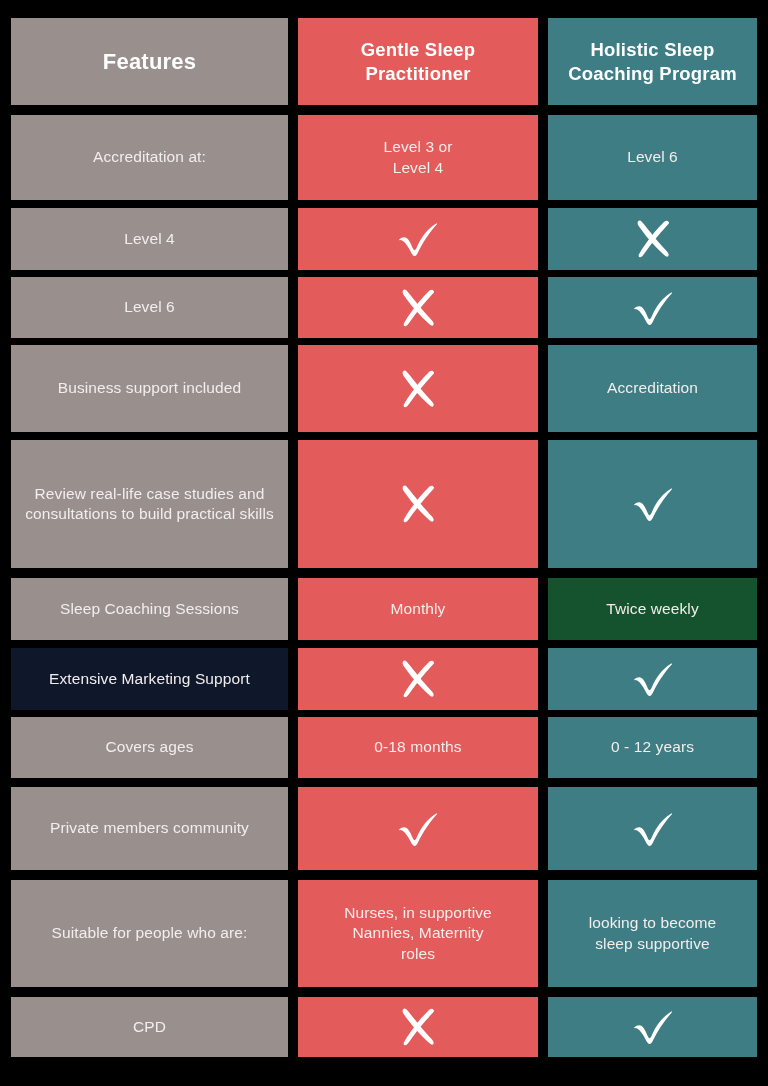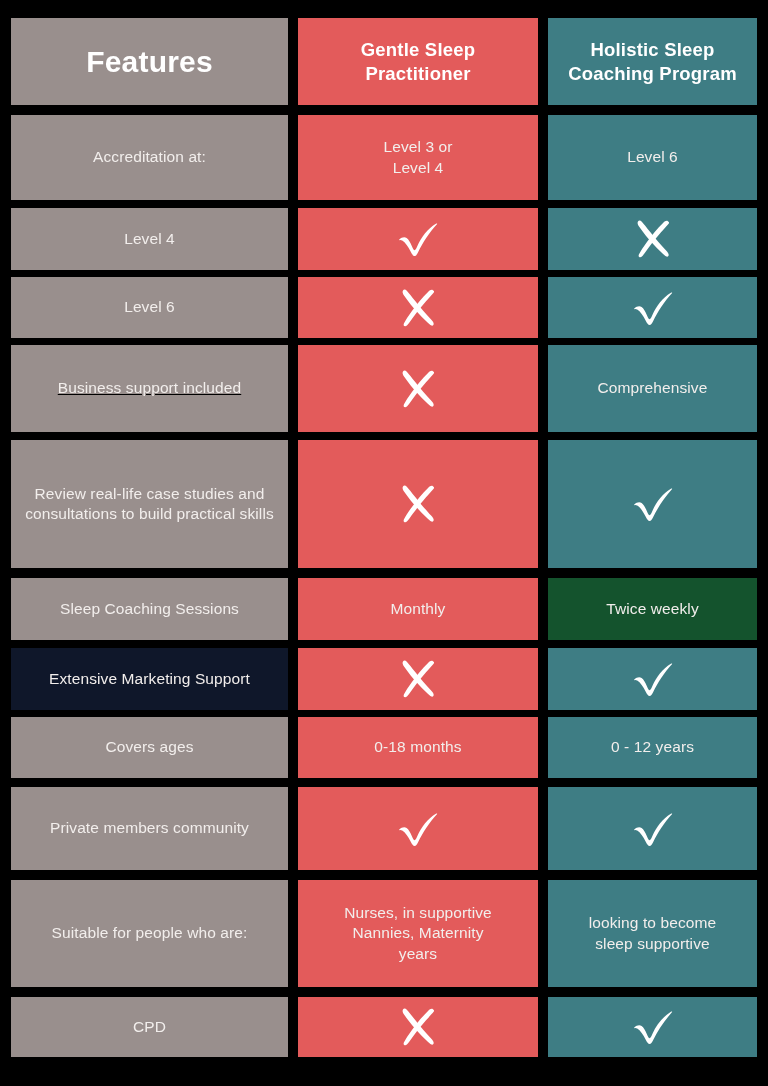--- a/index.html
+++ b/index.html
@@ -71,21 +71,21 @@
 
   
   .header-row .cell {
     font-weight: bold;
     font-size: 18.5px;
     color: #ffffff;
     line-height: 1.25;
     letter-spacing: 0.2px;
   }
   .header-row .col-feature .cell-inner {
-    font-size: 30px;
+    font-size: 22px;
   }
 
   .cell-inner {
     width: 100%;
   }
 
   .mark {
     display: block;
     margin: 0 auto;
   }
@@ -192,39 +192,39 @@
         <div class="cell" style="width: 100%; height: 100%;">
           <span class="mark">
             <svg width="46" height="40" viewBox="0 0 46 40">
               <path d="M4.2 20.5 C6.6 18.4 9.4 17.6 11.6 19.0 C13.6 20.3 15.3 23.6 16.9 27.2 C18.0 29.6 18.8 31.2 19.6 31.2 C20.5 31.2 21.3 29.4 22.6 26.5 C26.2 18.4 32.4 10.0 40.9 4.8 C42.0 4.1 42.6 4.6 41.7 5.6 C34.5 13.6 27.6 23.8 23.2 33.1 C21.9 35.9 20.9 37.0 19.6 37.0 C18.1 37.0 17.1 35.6 15.6 32.6 C13.3 27.9 10.3 23.4 7.2 21.6 C5.9 20.9 4.9 20.9 4.2 21.4 Z" fill="#ffffff"></path>
             </svg>
           </span>
         </div>
       </div>
     </div>
     <div class="table-row" style="top: 345px; height: 87px;">
-      <div class="col-feature" style="background: rgb(153, 143, 141); text-decoration: underline;">
+      <div class="col-feature" style="background: rgb(153, 143, 141);">
         <div class="cell" style="width: 100%; height: 100%;">
           <div class="cell-inner">Business support included</div>
         </div>
       </div>
       <div class="col-a" style="background: rgb(227, 91, 91);">
         <div class="cell" style="width: 100%; height: 100%;">
           <span class="mark">
             <svg width="42" height="44" viewBox="0 0 42 44">
               <path d="M6.0 4.5 C5.2 5.8 5.6 7.4 7.2 9.8 C11.0 15.4 16.4 22.0 21.6 27.6 C26.0 32.4 30.2 36.6 33.4 38.9 C35.1 40.1 36.2 40.0 36.6 38.6 C37.0 37.3 36.1 35.8 34.1 33.6 C29.6 28.7 23.4 21.6 18.2 15.0 C14.7 10.6 11.8 6.8 9.8 4.7 C8.4 3.2 6.8 3.1 6.0 4.5 Z" fill="#ffffff"></path>
               <path d="M35.9 4.2 C34.6 3.4 33.1 4.0 30.8 6.2 C25.8 11.0 19.6 18.4 14.6 25.4 C11.2 30.1 8.4 34.4 7.0 37.2 C6.2 38.9 6.7 40.2 8.2 40.2 C9.5 40.2 10.6 39.0 12.6 36.2 C17.0 30.0 23.4 21.8 28.8 15.6 C32.4 11.5 35.2 8.5 36.6 6.8 C37.6 5.6 37.0 4.8 35.9 4.2 Z" fill="#ffffff"></path>
             </svg>
           </span>
         </div>
       </div>
       <div class="col-b" style="background: rgb(62, 125, 132);">
         <div class="cell" style="width: 100%; height: 100%;">
           <div class="cell-inner">
-            <span class="nowrap-line">Comprehensive</span>
+            <span class="nowrap-line">Accreditation</span>
           </div>
         </div>
       </div>
     </div>
     <div class="table-row" style="top: 440px; height: 128px;">
       <div class="col-feature" style="background: rgb(153, 143, 141);">
         <div class="cell" style="width: 100%; height: 100%;">
           <div class="cell-inner">Review real-life case studies and consultations to build practical skills</div>
         </div>
       </div>
@@ -345,21 +345,21 @@
       <div class="col-feature" style="background: rgb(153, 143, 141);">
         <div class="cell" style="width: 100%; height: 100%;">
           <div class="cell-inner">Suitable for people who are:</div>
         </div>
       </div>
       <div class="col-a" style="background: rgb(227, 91, 91);">
         <div class="cell" style="width: 100%; height: 100%;">
           <div class="cell-inner">
             <span class="nowrap-line">Nurses, in supportive</span>
             <span class="nowrap-line">Nannies, Maternity</span>
-            <span class="nowrap-line">years</span>
+            <span class="nowrap-line">roles</span>
           </div>
         </div>
       </div>
       <div class="col-b" style="background: rgb(62, 125, 132);">
         <div class="cell" style="width: 100%; height: 100%;">
           <div class="cell-inner">
             <span class="nowrap-line">looking to become</span>
             <span class="nowrap-line">sleep supportive</span>
           </div>
         </div>

